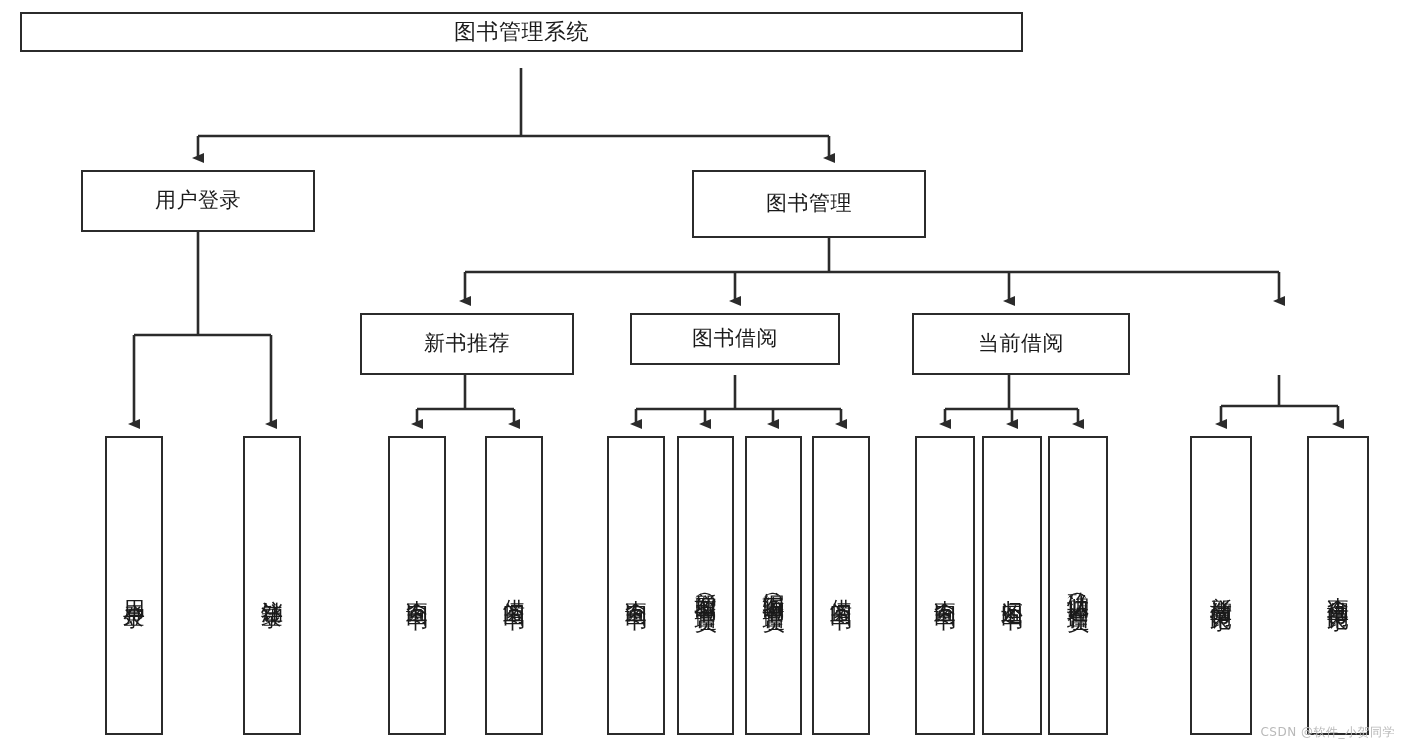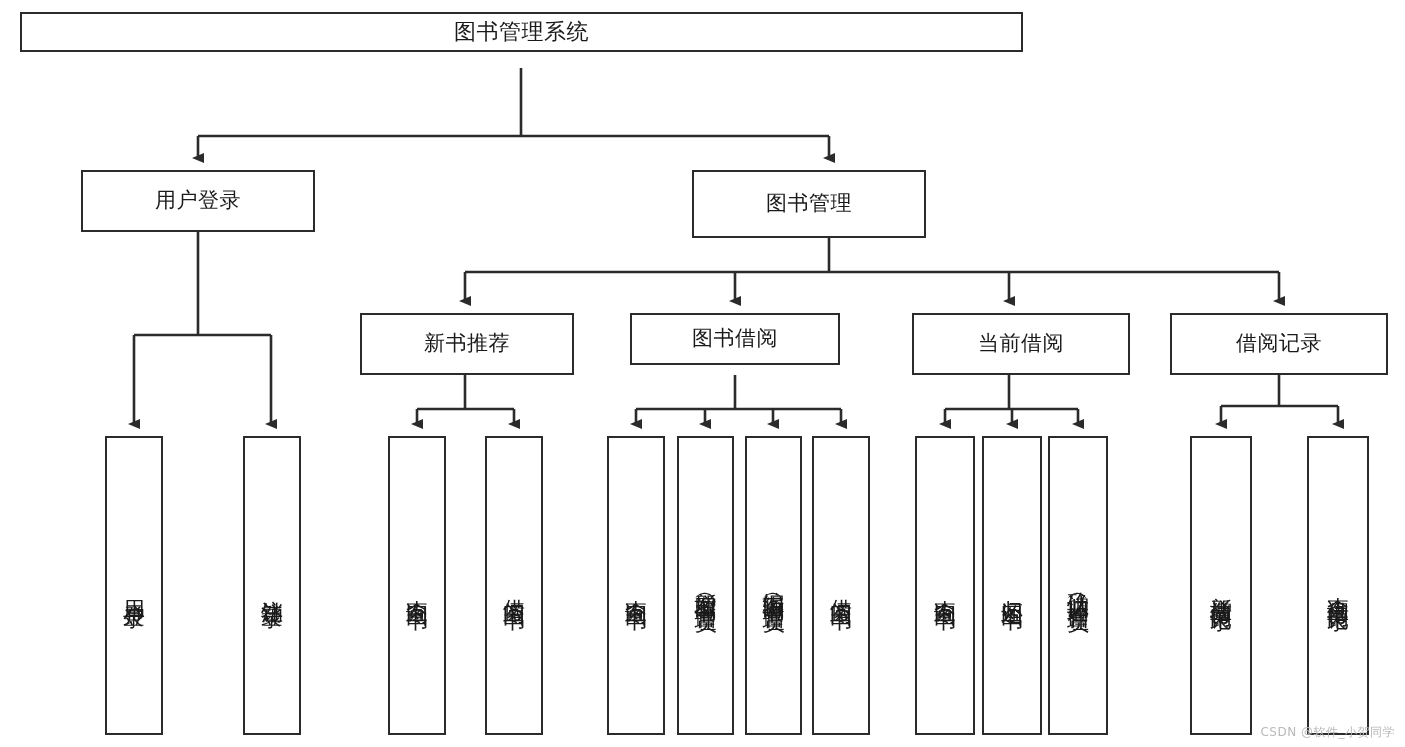--- a/index.html
+++ b/index.html
@@ -143,23 +143,20 @@
 
   <div class="node h" style="left:360px; top:313px; width:214px; height:62px;align-items:center;">
     <span class="label">新书推荐</span>
   </div>
   <div class="node h" style="left:630px; top:313px; width:210px; height:52px;">
     <span class="label">图书借阅</span>
   </div>
   <div class="node h" style="left:900px; top:313px; width:218px; height:62px;margin-left:12px;">
     <span class="label">当前借阅</span>
   </div>
-  <div class="node h" style="left:1170px; top:313px; width:218px; height:62px;">
-    <span class="label">借阅记录</span>
-  </div>
 
   <div class="node v" style="left:105px; top:436px; width:58px; height:299px;">
     <span class="label">用户登录</span>
   </div>
   <div class="node v" style="left:243px; top:436px; width:58px; height:299px;">
     <span class="label">注销登录</span>
   </div>
 
   <div class="node v" style="left:388px; top:436px; width:58px; height:299px;">
     <span class="label">查询图书</span>

